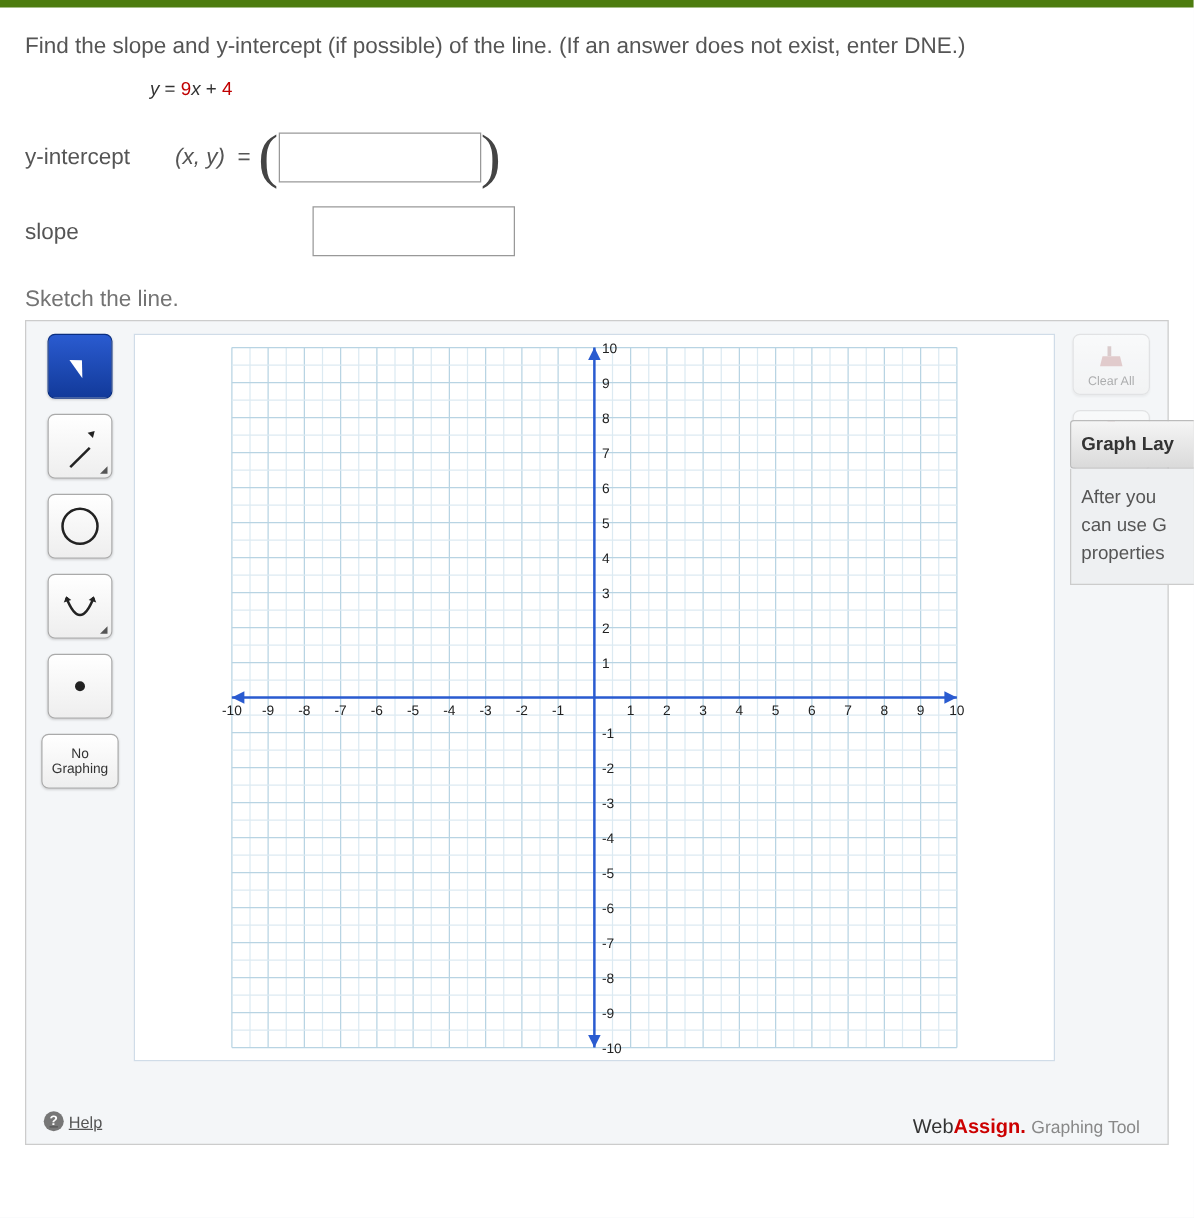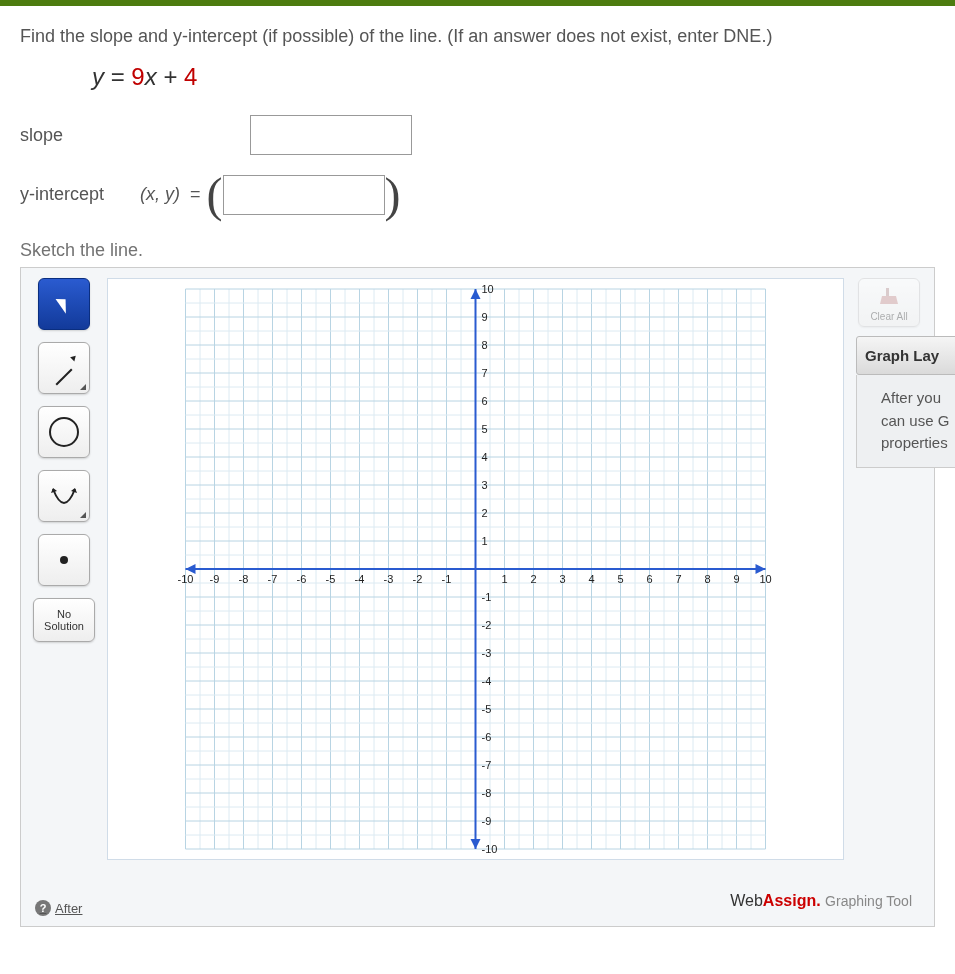--- a/index.html
+++ b/index.html
@@ -16,23 +16,23 @@
     width: 955px;
     box-sizing: border-box;
     position: relative;
   }
   .question-text {
     font-size: 18px;
     color: #555;
     margin-bottom: 16px;
   }
   .equation {
-    margin-left: 72px;
+    margin-left: 100px;
     font-style: italic;
-    font-size: 24px;
+    font-size: 15px;
     margin-bottom: 24px;
   }
   .equation .coef { color: #c00000; font-style: normal; }
   .equation .plus { font-style: normal; }
   .answer-row {
     display: flex;
     align-items: center;
     margin-bottom: 18px;
     font-size: 18px;
     color: #555;
@@ -240,21 +240,21 @@
     font-size: 15px;
     font-weight: bold;
     color: #333;
     border-radius: 3px 0 0 3px;
     white-space: nowrap;
   }
   .panel-body {
     background: #eef0f2;
     border: 1px solid #ccc;
     border-top: none;
-    padding: 12px 24px;
+    padding: 12px 8px;
     font-size: 15px;
     color: #555;
     line-height: 1.5;
     white-space: nowrap;
   }
   .footer {
     text-align: right;
     padding: 10px 12px 4px 0;
     font-size: 16px;
     color: #555;
@@ -275,38 +275,38 @@
 <body>
 
 <div class="container">
 
   <div class="question-text">Find the slope and y-intercept (if possible) of the line. (If an answer does not exist, enter DNE.)</div>
 
   <div class="equation">
     <span>y</span>
     <span class="plus"> = </span><span class="coef">9</span><span>x</span>
     <span class="plus"> + </span><span class="coef">4</span>
-  </div>
-
-  <div class="answer-row">
-    <span class="label">slope</span>
-    <input type="text" class="text-input" style="">
   </div>
 
   <div class="answer-row">
     <span class="label" style="width:120px">y-intercept</span>
     <div class="yint-wrap">
       <span class="xy-eq">(x, y)</span>
       <span class="eq-sign">=</span>
       <span class="paren">(</span>
       <input type="text" class="text-input" style="">
       <span class="paren">)</span>
     </div>
   </div>
 
+  <div class="answer-row">
+    <span class="label">slope</span>
+    <input type="text" class="text-input" style="">
+  </div>
+
   <div class="sketch-label">Sketch the line.</div>
 
   <div class="graph-area">
 
     <div class="left-tools">
       <div class="tool-btn selected">
         <span class="cursor-icon"></span>
       </div>
       <div class="tool-btn">
         <span class="line-icon"></span>
@@ -323,26 +323,26 @@
               <path d="M28 12 L26 7 L22 10 Z" fill="#222"></path>
             </svg>
         </span>
         <span class="corner-mark"></span>
       </div>
       <div class="tool-btn">
         <span class="dot-icon"></span>
       </div>
       <div class="tool-btn nosol-btn">
         <span>No</span>
-        <span>Solution</span>
+        <span>Graphing</span>
       </div>
 
       <div class="help-link">
         <span class="help-icon">?</span>
-        <span>After</span>
+        <span>Help</span>
       </div>
     </div>
 
     <div class="graph-canvas">
       <svg id="grid-svg" viewBox="0 0 600 580">
           <line x1="10" y1="10" x2="10" y2="570" stroke="#b8d4e3" stroke-width="1"></line>
           <line x1="24.5" y1="10" x2="24.5" y2="570" stroke="#dceaf2" stroke-width="1"></line>
           <line x1="39" y1="10" x2="39" y2="570" stroke="#b8d4e3" stroke-width="1"></line>
           <line x1="53.5" y1="10" x2="53.5" y2="570" stroke="#dceaf2" stroke-width="1"></line>
           <line x1="68" y1="10" x2="68" y2="570" stroke="#b8d4e3" stroke-width="1"></line>
@@ -497,21 +497,21 @@
           <svg width="20" height="20">
               <path d="M10 3 L17 10 L10 17 L3 10 Z" fill="#eef" stroke="#46a" stroke-width="1"></path>
               <path d="M10 3 L10 17" stroke="#46a" stroke-width="1"></path>
               <circle cx="16" cy="15" r="2" fill="#c44"></circle>
             </svg>
         </span>
         <span class="right-label">Fill</span>
       </div>
     </div>
 
-    <div class="footer" style="position:absolute; bottom:12px; right:10px; left:80px;">
+    <div class="footer" style="position:absolute; bottom:0; right:10px; left:80px;">
       <span class="brand">
         <span class="w">Web</span><span class="a">Assign.</span>
       </span>
       <span class="tool">Graphing Tool</span>
     </div>
   </div>
 
   <div class="info-panel">
     <div class="panel-header">Graph Lay</div>
     <div class="panel-body">

